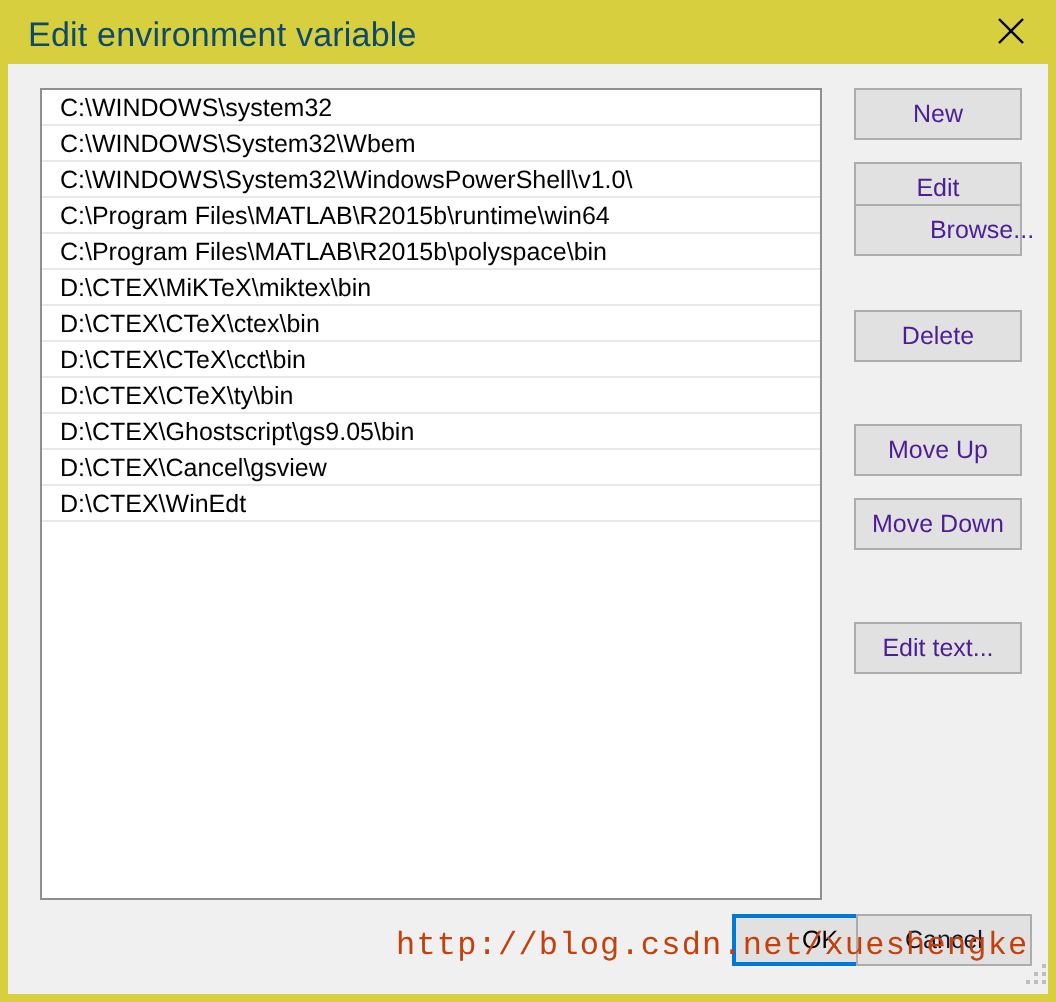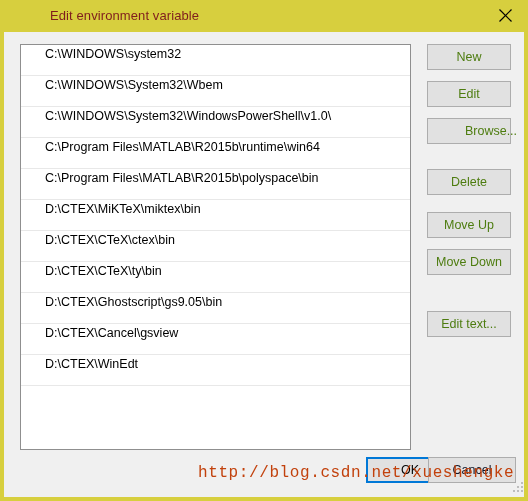--- a/index.html
+++ b/index.html
@@ -34,25 +34,24 @@
     width: 528px;
     height: 32px;
     background: #d7cf3e;
     display: flex;
     align-items: center;
   }
   #title-text {
     position: absolute;
     left: 14px;
     top: 8px;
-    font-size: 13px;
-    color: #7f1d1d;
+    font-size: 17px;
+    color: #0c4a6e;
     letter-spacing: 0.1px;
     white-space: nowrap;
-    margin-left: 36px;
   }
   #close-button {
     position: absolute;
     right: 0px;
     top: 0px;
     width: 46px;
     height: 31px;
     display: flex;
     align-items: center;
     justify-content: center;
@@ -76,42 +75,42 @@
     left: 20px;
     top: 12px;
     width: 391px;
     height: 406px;
     box-sizing: border-box;
     background: #ffffff;
     border: 1px solid #8f8f8f;
     overflow: hidden;
   }
   .list-row {
-    height: 31px;
+    height: 18px;
     line-height: 19px;
-    padding-left: 24px;
+    padding-left: 9px;
     font-size: 12.5px;
     color: #000000;
     white-space: nowrap;
     border-bottom: 1px solid #e8e8e8;
     box-sizing: border-box;
     cursor: default;
   }
 
   
   .side-button {
     position: absolute;
     left: 427px;
     width: 84px;
     height: 26px;
     box-sizing: border-box;
     background: #e1e1e1;
     border: 1px solid #adadad;
     font-size: 12.5px;
-    color: #4d7c0f;
+    color: #4c1d95;
     display: flex;
     align-items: center;
     justify-content: center;
     cursor: default;
     font-family: "Liberation Sans", sans-serif;
   }
 
   
   #ok-button {
     position: absolute;
@@ -195,31 +194,32 @@
   <div id="client">
 
     <div id="listbox">
         <div class="list-row">C:\WINDOWS\system32</div>
         <div class="list-row">C:\WINDOWS\System32\Wbem</div>
         <div class="list-row">C:\WINDOWS\System32\WindowsPowerShell\v1.0\</div>
         <div class="list-row">C:\Program Files\MATLAB\R2015b\runtime\win64</div>
         <div class="list-row">C:\Program Files\MATLAB\R2015b\polyspace\bin</div>
         <div class="list-row">D:\CTEX\MiKTeX\miktex\bin</div>
         <div class="list-row">D:\CTEX\CTeX\ctex\bin</div>
+        <div class="list-row">D:\CTEX\CTeX\cct\bin</div>
         <div class="list-row">D:\CTEX\CTeX\ty\bin</div>
         <div class="list-row">D:\CTEX\Ghostscript\gs9.05\bin</div>
         <div class="list-row">D:\CTEX\Cancel\gsview</div>
         <div class="list-row">D:\CTEX\WinEdt</div>
       </div>
 
     <div id="side-buttons-container">
         <div class="side-button" style="top: 12px;">New</div>
         <div class="side-button" style="top: 49px;">Edit</div>
-        <div class="side-button" style="top: 86px; padding-left: 44px;">Browse...</div>
-        <div class="side-button" style="top: 123px; margin-top: 14px;">Delete</div>
+        <div class="side-button" style="top: 70px; padding-left: 44px;">Browse...</div>
+        <div class="side-button" style="top: 123px;">Delete</div>
         <div class="side-button" style="top: 180px; text-align: center;">Move Up</div>
         <div class="side-button" style="top: 217px;">Move Down</div>
         <div class="side-button" style="top: 279px;">Edit text...</div>
       </div>
 
     <div id="ok-button">OK</div>
     <div id="cancel-button">Cancel</div>
 
     <div id="watermark">http://blog.csdn.net/xueshengke</div>
 

